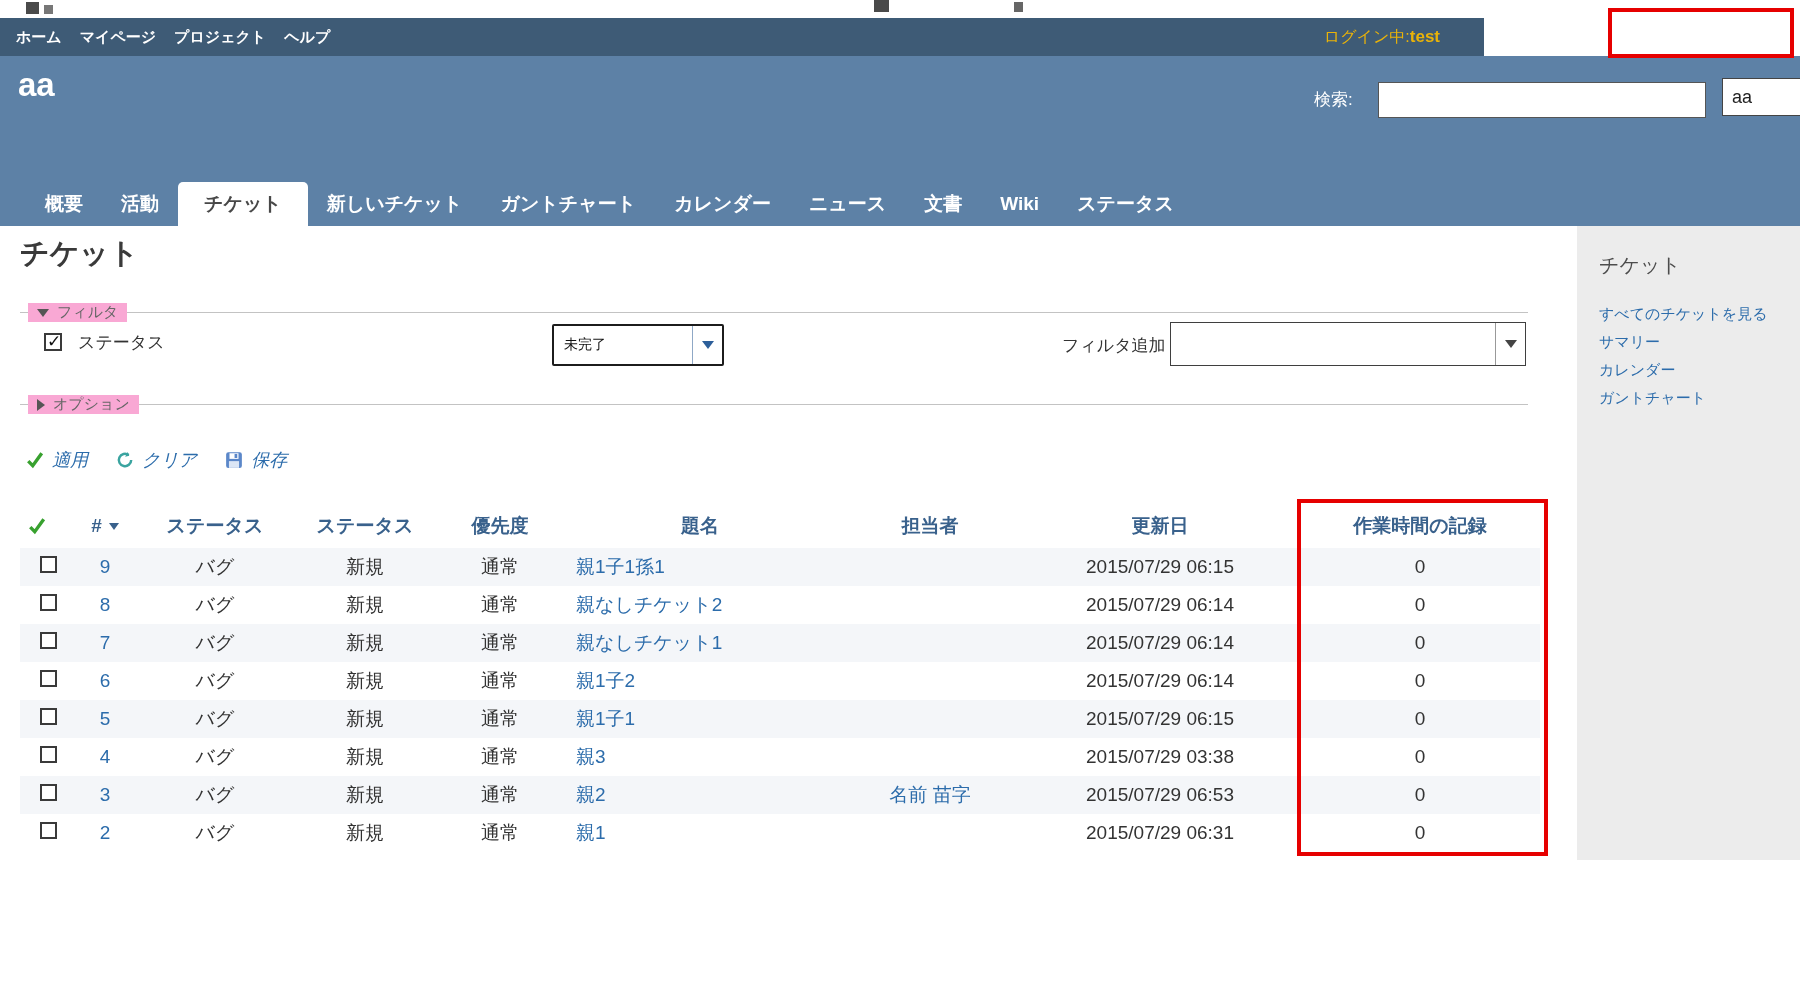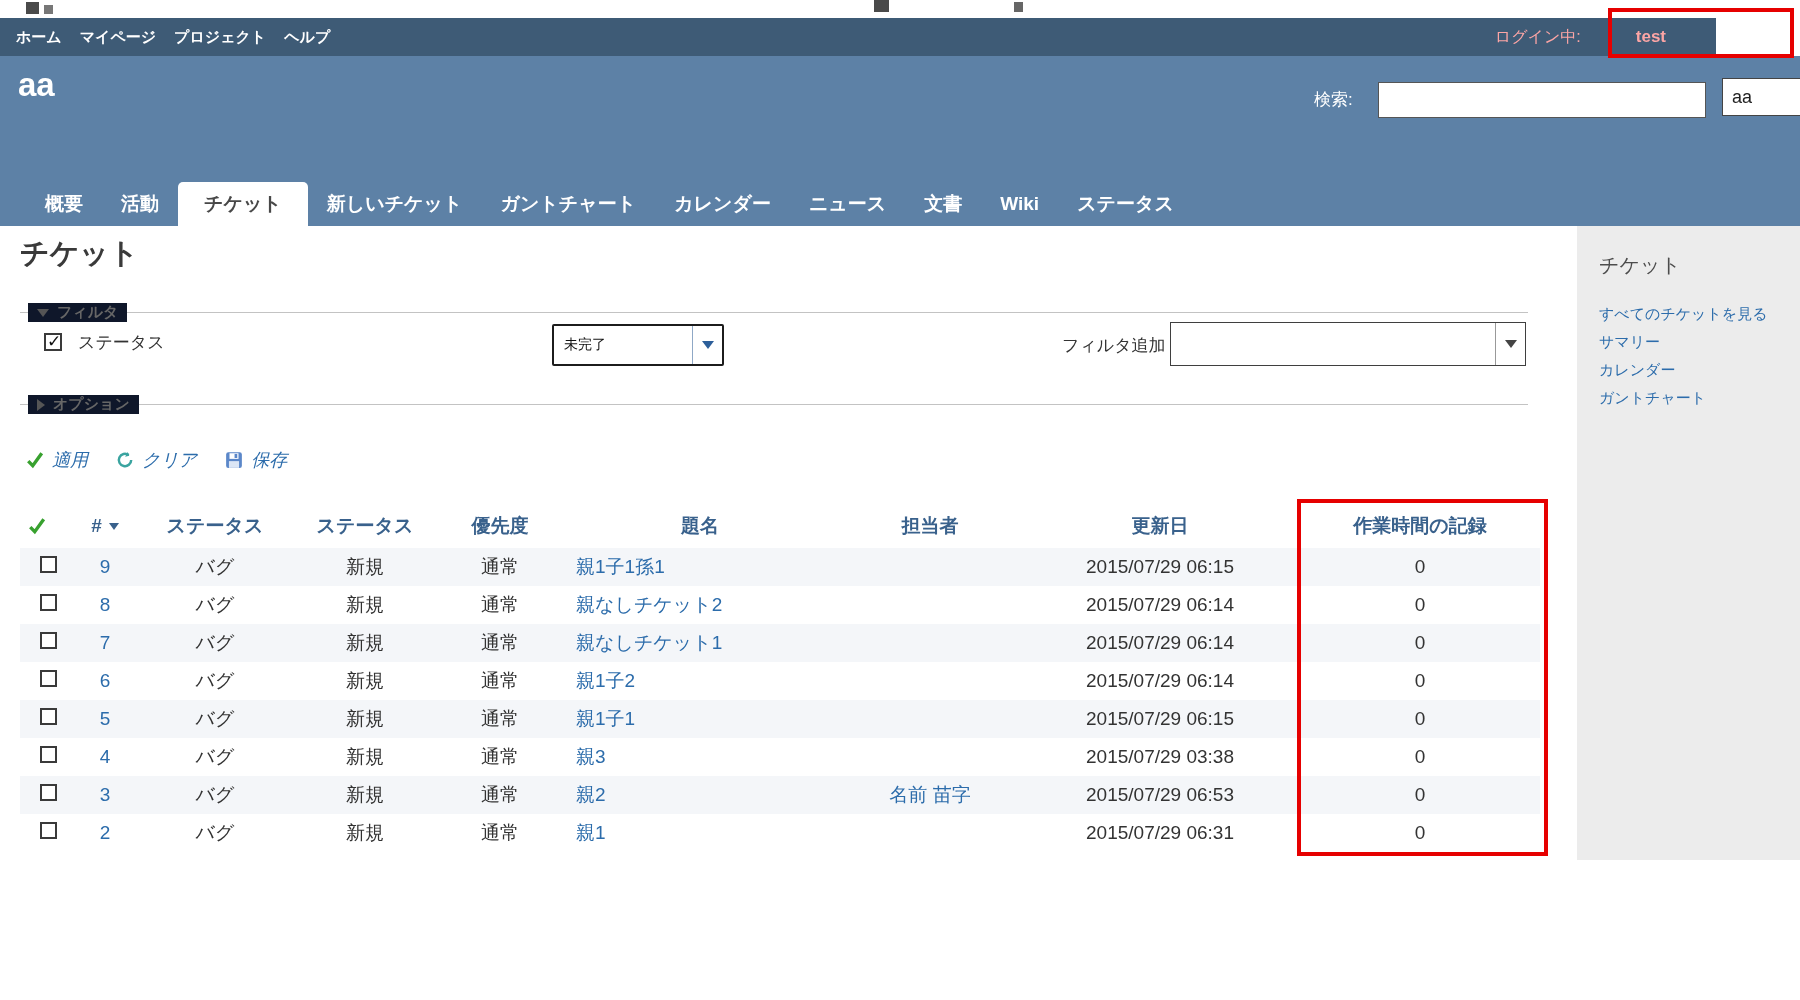--- a/index.html
+++ b/index.html
@@ -20,25 +20,25 @@
 
   
   #top-strip{position:absolute;left:0;top:0;width:1800px;height:18px;background:#fff;}
   .frag{position:absolute;background:#4a4a4a;}
   .f1{left:26px;top:2px;width:13px;height:12px;}
   .f2{left:44px;top:5px;width:9px;height:9px;background:#777;}
   .f3{left:874px;top:0;width:15px;height:12px;}
   .f4{left:1014px;top:2px;width:9px;height:10px;background:#666;}
 
   
-  #top-menu{position:absolute;left:0;top:18px;width:1716px;height:38px;background:var(--topmenu-bg);padding-left:24px;}
+  #top-menu{position:absolute;left:0;top:18px;width:1484px;height:38px;background:var(--topmenu-bg);padding-left:24px;}
   .menu-items{position:absolute;left:16px;top:0;height:38px;display:flex;gap:18px;align-items:center;}
   .top-link{color:#fff;font-size:15px;font-weight:bold;text-decoration:none;cursor:pointer;}
-  .login{position:absolute;right:50px;top:0;height:38px;display:flex;align-items:center;gap:7px;color:#fca5a5;font-size:16px;}
-  .login b{font-size:17px;margin-left:48px;}
+  .login{position:absolute;right:44px;top:0;height:38px;display:flex;align-items:center;color:#eab308;font-size:16px;}
+  .login b{font-size:17px;}
 
   
   #header{position:absolute;left:0;top:56px;width:1800px;height:170px;background:var(--header-bg);}
   .project-name{position:absolute;left:18px;top:10px;font-size:33px;font-weight:bold;color:#fff;}
   .search-label{position:absolute;left:1314px;top:26px;height:36px;line-height:36px;color:#fff;font-size:17px;}
   .search-input{position:absolute;left:1378px;top:26px;width:328px;height:36px;border:1px solid #555;background:#fff;font-size:17px;padding:0 7px;}
   .jump-box{position:absolute;left:1722px;top:22px;width:80px;height:38px;background:#fff;border:1px solid #444;line-height:36px;padding-left:9px;font-size:18px;color:#222;cursor:pointer;}
   .tabs{position:absolute;left:0;bottom:0;height:44px;display:flex;align-items:stretch;padding-left:26px;}
   .tab{display:flex;align-items:center;padding:0 19px;color:#fff;font-weight:bold;font-size:19px;text-decoration:none;cursor:pointer;white-space:nowrap;}
   .tab.active{background:#fff;color:#484848;border-radius:5px 5px 0 0;padding:0 26px;}
@@ -46,21 +46,21 @@
   
   #content{position:absolute;left:0;top:226px;width:1800px;height:634px;}
   #main{position:absolute;left:0;top:0;width:1577px;height:634px;background:#fff;}
   #sidebar{position:absolute;left:1577px;top:0;width:223px;height:634px;background:var(--sidebar-bg);padding:26px 0 0 22px;overflow:hidden;}
 
   .page-title{position:absolute;left:20px;top:8px;margin:0;font-size:29px;font-weight:bold;color:#3a3a3a;}
 
   .hr{position:absolute;height:0;border-top:1px solid #c3c3c3;}
   .hr-filter{left:20px;top:86px;width:1508px;}
   .hr-options{left:20px;top:178px;width:1508px;}
-  .legend{position:absolute;background:#0f172a;padding:0 9px;display:flex;align-items:center;gap:8px;color:#666;font-size:15px;z-index:2;cursor:pointer;font-weight:bold;}
+  .legend{position:absolute;background:#f9a8d4;padding:0 9px;display:flex;align-items:center;gap:8px;color:#666;font-size:15px;z-index:2;cursor:pointer;}
   .legend-filter{left:28px;top:77px;}
   .legend-options{left:28px;top:169px;}
   .tri-down{width:0;height:0;border-left:6px solid transparent;border-right:6px solid transparent;border-top:8px solid #555;}
   .tri-right{width:0;height:0;border-top:6px solid transparent;border-bottom:6px solid transparent;border-left:8px solid #555;}
 
   .checkbox{display:inline-block;width:18px;height:18px;border:2px solid #3a3a3a;background:#fff;position:relative;cursor:pointer;}
   .checkbox.checked::after{content:"\2713";position:absolute;left:1px;top:-4px;font-size:17px;font-weight:bold;color:#111;}
   .status-check{position:absolute;left:44px;top:107px;}
   .status-label{position:absolute;left:78px;top:105px;font-size:17px;color:#333;}
 

